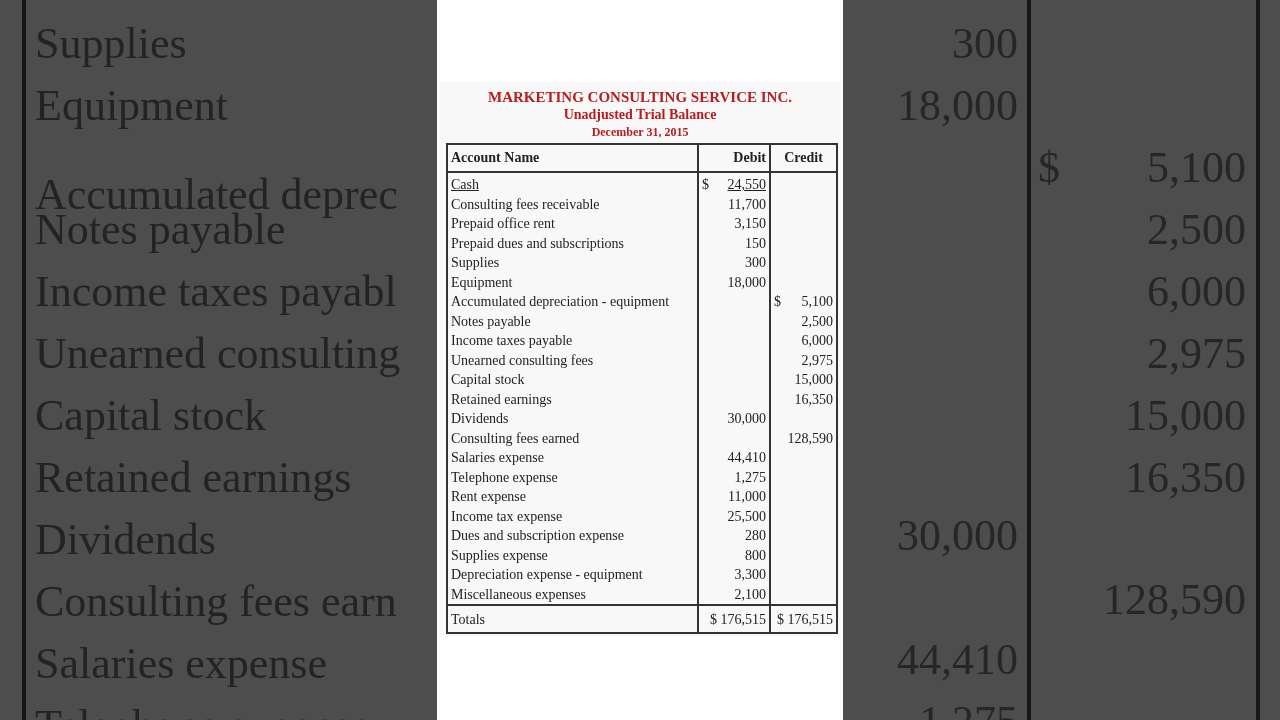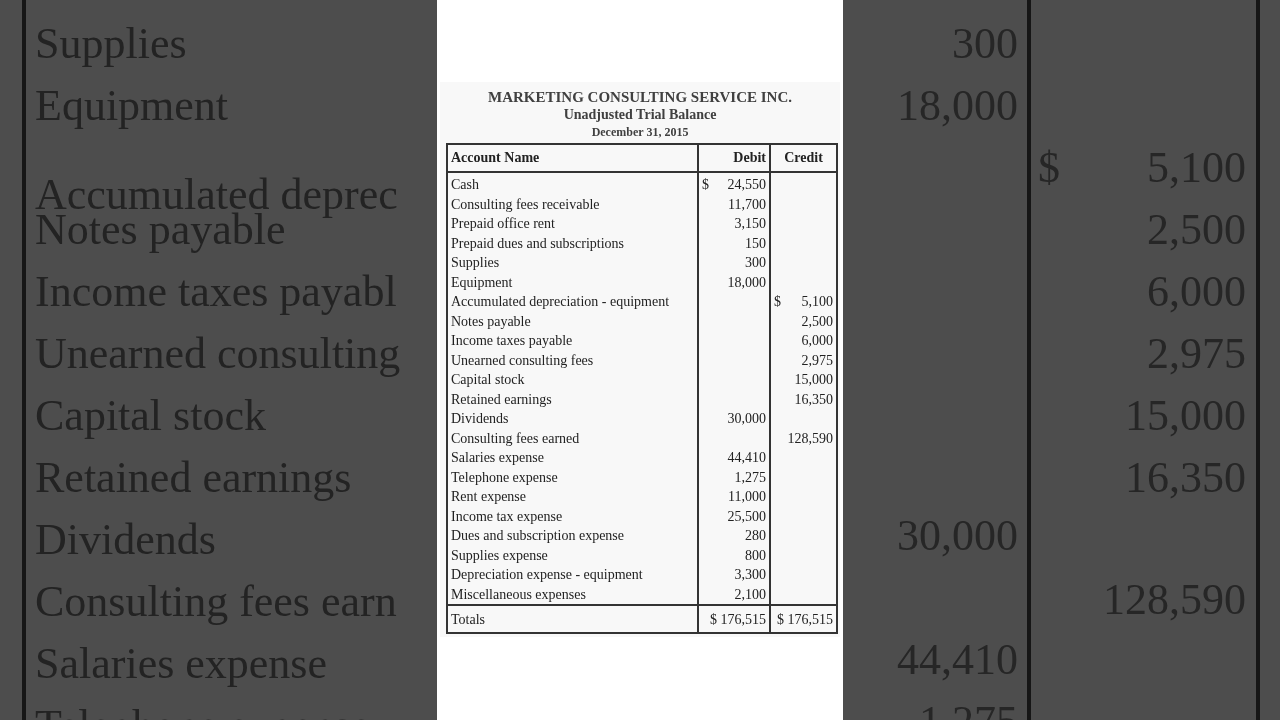--- a/index.html
+++ b/index.html
@@ -22,42 +22,42 @@
 
   
   .panel {
     position: absolute; left: 437px; top: 0; width: 406px; height: 720px;
     background: #ffffff;
   }
   .card {
     position: absolute; left: 3px; top: 82px; width: 400px; height: 555px;
     background: #f8f8f8;
   }
-  .heading { text-align: center; font-weight: bold; color: #404040; }
+  .heading { text-align: center; font-weight: bold; color: #b91c1c; }
   .h-company { position: absolute; top: 7px; left: 0; width: 400px; font-size: 15px; }
   .h-sub { position: absolute; top: 25px; left: 0; width: 400px; font-size: 14px; }
   .h-date { position: absolute; top: 43px; left: 0; width: 400px; font-size: 12px; }
 
   table.tb {
     position: absolute; left: 6px; top: 61px; width: 392px;
     border-collapse: collapse; font-size: 14px; color: #222;
     border: 2px solid #333;
   }
   table.tb th {
     font-weight: bold; height: 26px; padding: 0 3px; border-bottom: 2px solid #333;
     font-size: 14px;
   }
   table.tb th.acct { text-align: left; width: 243px; border-right: 2px solid #333; }
   table.tb th.deb { text-align: right; width: 64px; border-right: 2px solid #333; }
   table.tb th.cre { text-align: center; }
   table.tb td { height: 19.5px; padding: 0 3px; line-height: 19px; }
   table.tb td.acct { border-right: 2px solid #333; }
   table.tb td.deb { border-right: 2px solid #333; text-align: right; position: relative; }
   table.tb td.cre { text-align: right; position: relative; }
-  table.tb tr.first td { padding-top: 2px; }
+  table.tb tr.first td { padding-top: 2px; text-decoration: underline; }
   table.tb tr.totals td { border-top: 2px solid #333; height: 26px; }
   .dollar { position: absolute; left: 3px; }
   .amt-with-dollar { white-space: nowrap; margin-left: 36px; }
 </style>
 </head>
 <body>
 
 <div class="bg">
   <div class="bg-left">
     <div class="bg-vline" style="left:22px;"></div>

